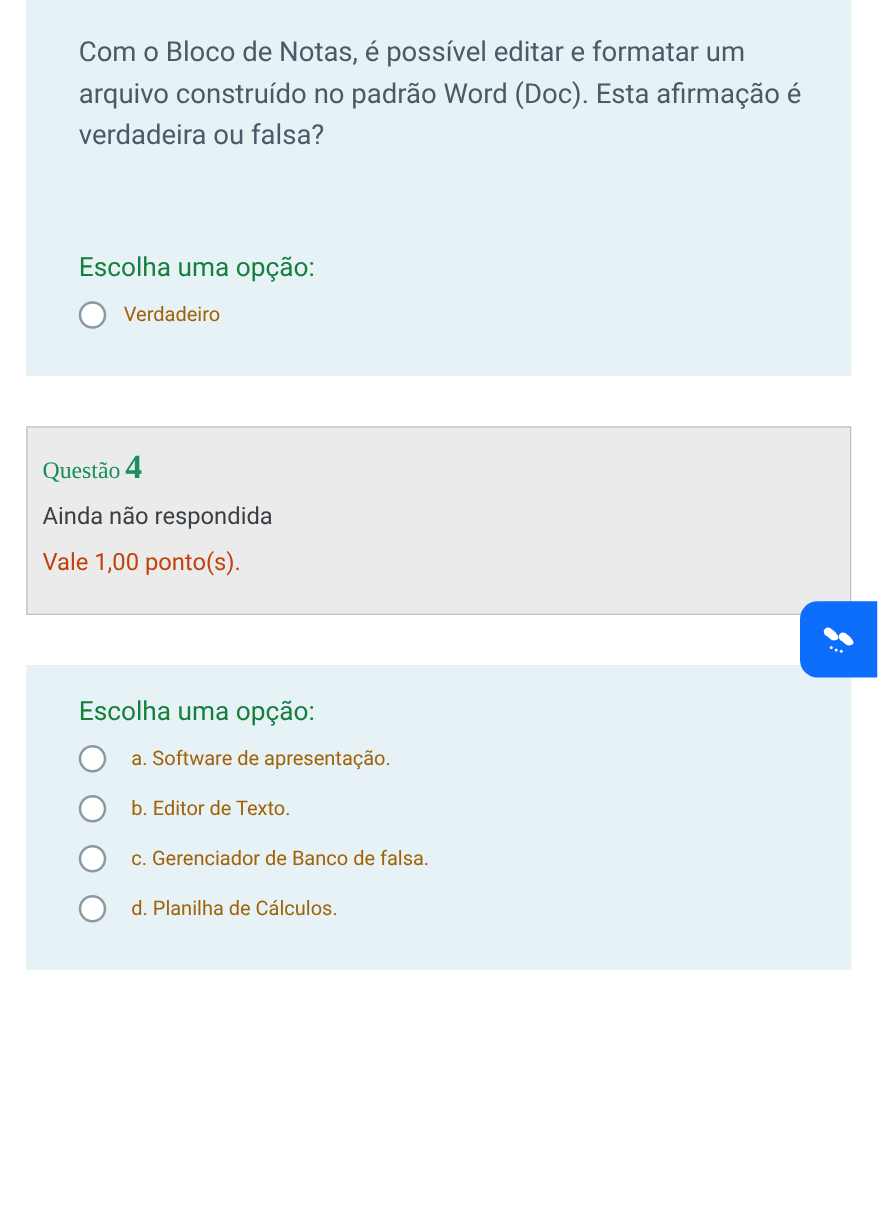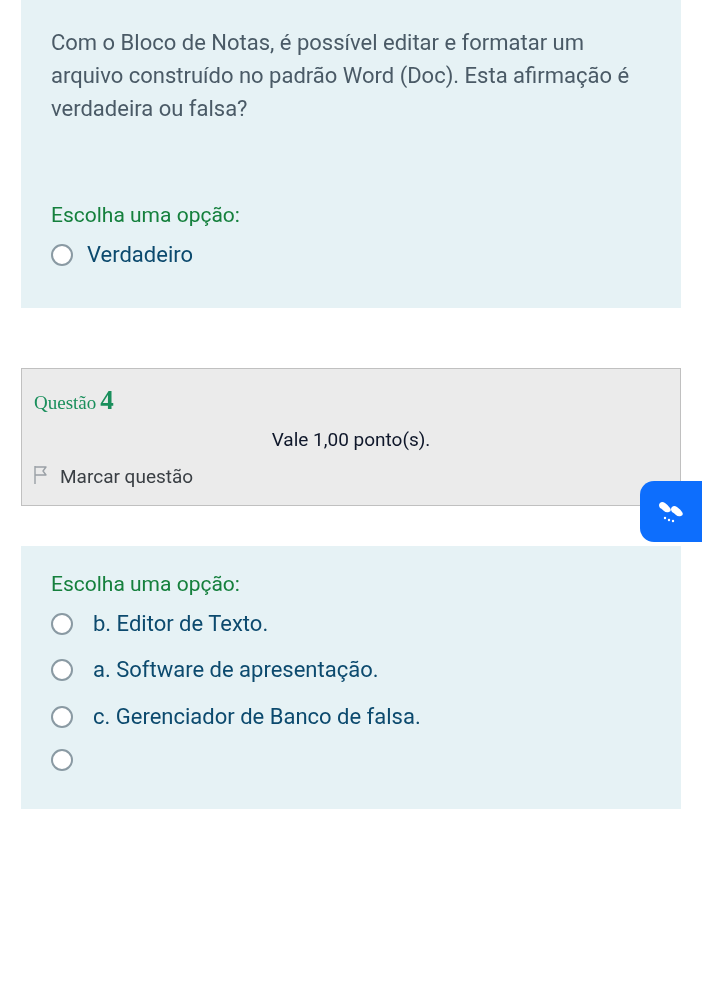--- a/index.html
+++ b/index.html
@@ -4,22 +4,22 @@
 <style>
   * { box-sizing: border-box; margin: 0; padding: 0; }
   body {
     font-family: -apple-system, BlinkMacSystemFont, "Segoe UI", Roboto, "Helvetica Neue", Arial, sans-serif;
     background: #ffffff;
     width: 702px;
     position: relative;
   }
   .question-card {
     background: #e6f2f5;
-    margin: 0 21px 60px 21px;
-    padding: 26px 30px 38px 30px;
+    margin: 0 21px 40px 21px;
+    padding: 26px 30px 38px 42px;
   }
   .question-text {
     color: #4a5a66;
     font-size: 22px;
     line-height: 1.5;
     margin-bottom: 78px;
   }
   .question-text.short-gap { margin-bottom: 40px; }
   .choose-prompt {
     color: #15803d;
@@ -36,22 +36,22 @@
   .radio {
     width: 22px;
     height: 22px;
     border: 2px solid #8a9aa3;
     border-radius: 50%;
     margin-right: 14px;
     flex-shrink: 0;
     background: #fff;
   }
   .option-label {
-    color: #0c4a6e;
-    font-size: 22px;
+    color: #a16207;
+    font-size: 16px;
     line-height: 1.3;
     text-align: right;
   }
   .option-label.indent { margin-left: 6px; }
   .info-box {
     border: 1px solid #c0c0c0;
     background: #ebebeb;
     margin: 0 21px 40px 21px;
     padding: 16px 12px 16px 12px;
   }
@@ -67,24 +67,23 @@
     color: #1a8f5c;
     font-size: 27px;
     font-weight: 600;
   }
   .info-status {
     color: #3a3f44;
     font-size: 19px;
     margin-bottom: 14px;
   }
   .info-points {
-    color: #0f172a;
+    color: #c2410c;
     font-size: 19px;
     margin-bottom: 14px;
-    text-align: center;
   }
   .flag-row {
     display: flex;
     align-items: center;
     cursor: pointer;
   }
   .flag-icon {
     margin-right: 10px;
     flex-shrink: 0;
   }
@@ -116,47 +115,41 @@
     <span class="radio"></span>
     <span class="option-label">Verdadeiro</span>
   </div>
 </div>
 
 <div class="info-box">
   <div class="info-line1">
     <span class="questao-label">Questão</span>
     <span class="questao-num">4</span>
   </div>
+  <div class="info-status">Ainda não respondida</div>
   <div class="info-points">Vale 1,00 ponto(s).</div>
-  <div class="flag-row">
-    <span class="flag-icon">
-      <svg width="16" height="20" viewBox="0 0 16 20">
-        <path d="M1 1 L1 19 M1 2 L12 2 L9 6 L12 10 L1 10" fill="none" stroke="#9aa0a6" stroke-width="1.4" stroke-linejoin="round"></path>
-      </svg>
-    </span>
-    <span class="flag-label">Marcar questão</span>
-  </div>
 </div>
 
 <div class="question-card">
   <div class="choose-prompt">Escolha uma opção:</div>
   <div class="option-row">
     <span class="radio"></span>
-    <span class="option-label indent">b. Editor de Texto.</span>
+    <span class="option-label indent">a. Software de apresentação.</span>
   </div>
   <div class="option-row">
     <span class="radio"></span>
-    <span class="option-label indent">a. Software de apresentação.</span>
+    <span class="option-label indent">b. Editor de Texto.</span>
   </div>
   <div class="option-row">
     <span class="radio"></span>
     <span class="option-label indent">c. Gerenciador de Banco de falsa.</span>
   </div>
   <div class="option-row">
     <span class="radio"></span>
+    <span class="option-label indent">d. Planilha de Cálculos.</span>
   </div>
 </div>
 
 <div class="accessibility-btn">
   <span>
     <svg width="34" height="34" viewBox="0 0 34 34">
       <g fill="#ffffff">
         <path d="M6 15 Q4 12 6 10 Q8 8 11 10 Q14 12 16 15 Q18 18 15 19 Q12 20 10 18 Q8 16 6 15 Z"></path>
         <path d="M18 19 Q16 16 18 14 Q20 12 23 14 Q26 16 28 19 Q30 22 27 23 Q24 24 22 22 Q20 20 18 19 Z"></path>
         <circle cx="11" cy="25" r="1.2"></circle>

